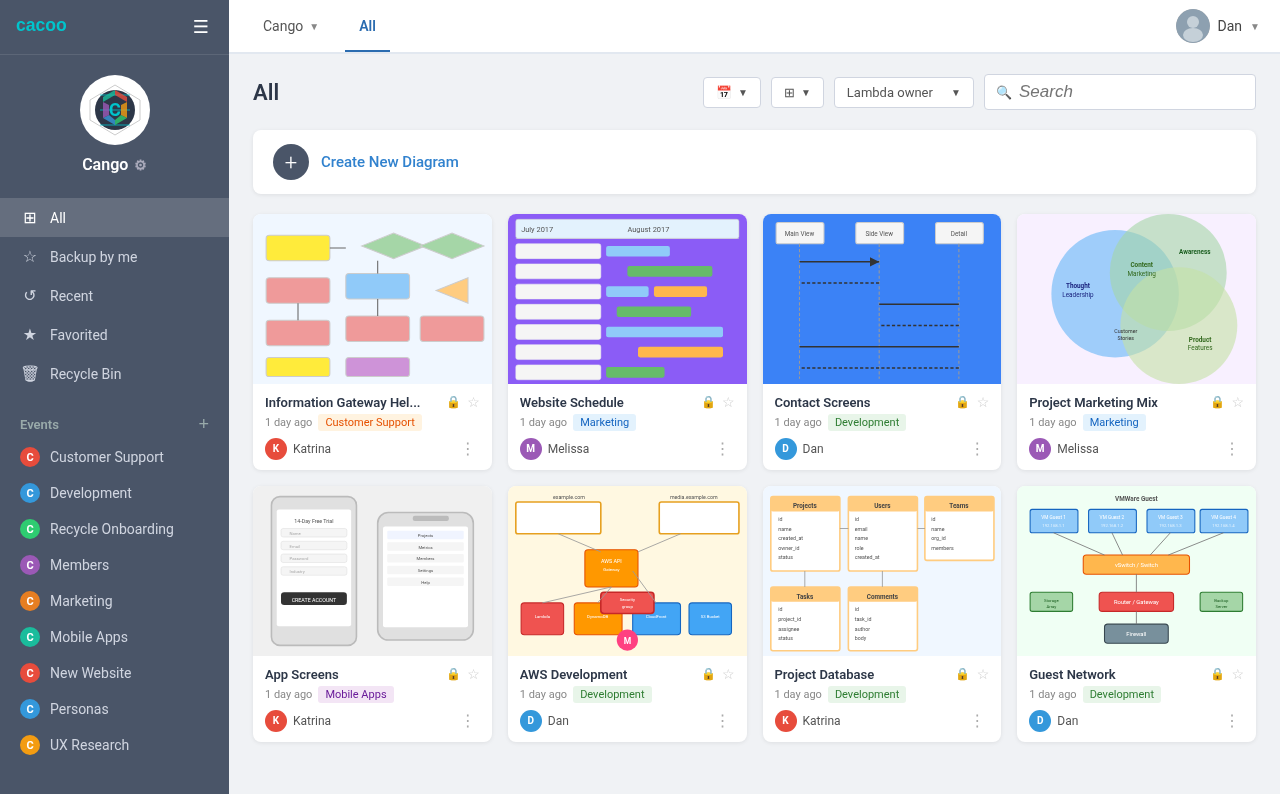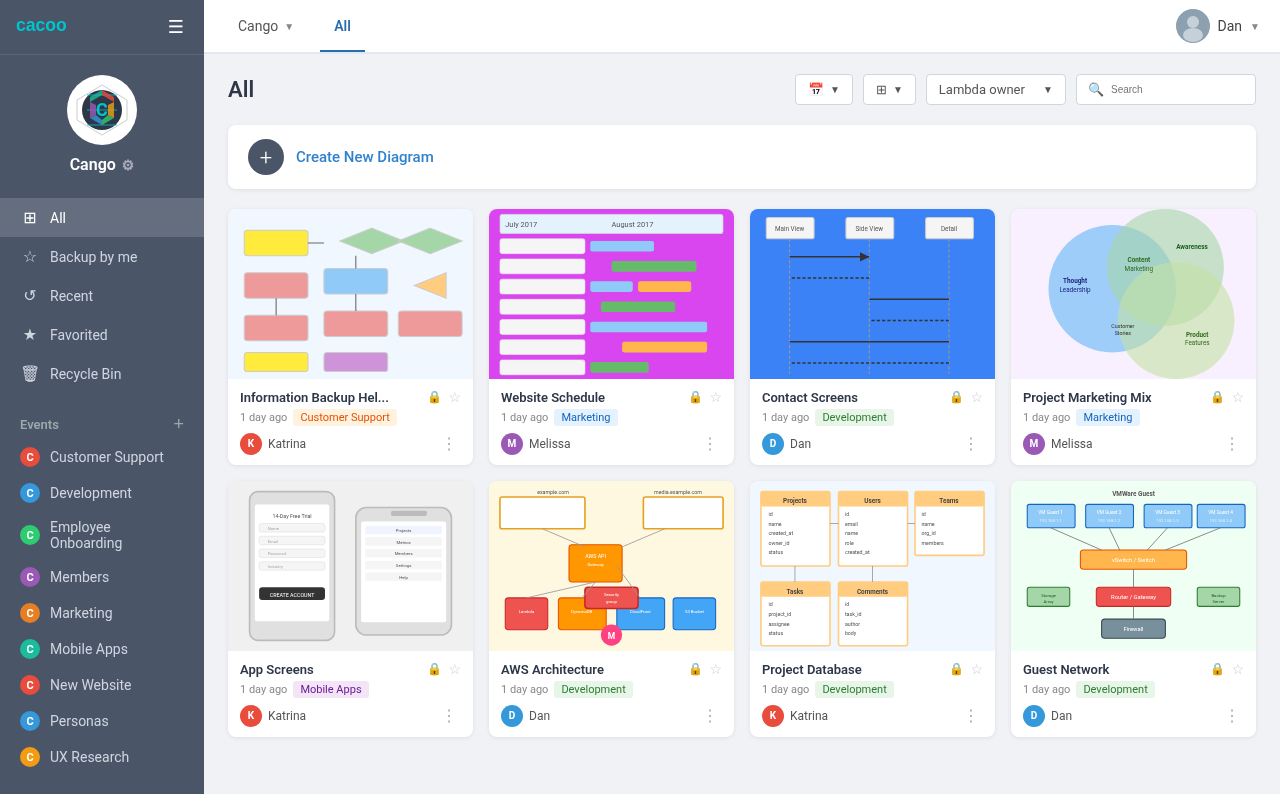--- a/index.html
+++ b/index.html
@@ -1,19 +1,19 @@
 <!DOCTYPE html>
 <html><head>
   <meta charset="utf-8">
   <style>
     * { box-sizing: border-box; margin: 0; padding: 0; }
     body { font-family: -apple-system, BlinkMacSystemFont, 'Segoe UI', Roboto, sans-serif; background: #f0f2f5; display: flex; height: 100vh; overflow: hidden; }
 
     
-    .sidebar { width: 204px; background: #4a5568; color: #fff; display: flex; flex-direction: column; flex-shrink: 0; height: 100vh; overflow-y: auto; }
+    .sidebar { width: 229px; background: #4a5568; color: #fff; display: flex; flex-direction: column; flex-shrink: 0; height: 100vh; overflow-y: auto; }
     .sidebar-header { padding: 12px 16px; display: flex; align-items: center; justify-content: space-between; border-bottom: 1px solid rgba(255,255,255,0.1); }
     .hamburger-btn { background: none; border: none; color: #fff; font-size: 18px; cursor: pointer; padding: 4px; }
     .sidebar-profile { display: flex; flex-direction: column; align-items: center; padding: 20px 16px 16px; }
     .avatar-circle { width: 70px; height: 70px; border-radius: 50%; background: #fff; display: flex; align-items: center; justify-content: center; margin-bottom: 10px; overflow: hidden; }
     .avatar-logo { width: 60px; height: 60px; }
     .workspace-name { display: flex; align-items: center; gap: 6px; font-size: 16px; font-weight: 600; color: #fff; }
     .settings-icon { color: #aab; font-size: 14px; cursor: pointer; }
     .sidebar-nav { padding: 8px 0; }
     .nav-item { display: flex; align-items: center; gap: 10px; padding: 10px 20px; color: #d0d5e0; font-size: 14px; cursor: pointer; transition: background 0.15s; }
     .nav-item.active { background: rgba(255,255,255,0.15); color: #fff; }
@@ -31,21 +31,21 @@
     .workspace-tab { display: flex; align-items: center; gap: 6px; font-size: 14px; color: #555; padding: 16px 14px; cursor: pointer; }
     .dropdown-arrow { font-size: 10px; color: #888; }
 
     .content-area { flex: 1; overflow-y: auto; padding: 20px 24px; }
     .content-header { display: flex; align-items: center; justify-content: space-between; margin-bottom: 20px; }
     .page-title { font-size: 22px; font-weight: 600; color: #2d3748; }
     .header-controls { display: flex; align-items: center; gap: 10px; }
     .control-btn { display: flex; align-items: center; gap: 6px; padding: 7px 12px; border: 1px solid #d0d5e0; border-radius: 4px; background: #fff; font-size: 13px; color: #555; cursor: pointer; }
     .select-owner { display: flex; align-items: center; gap: 6px; padding: 7px 12px; border: 1px solid #d0d5e0; border-radius: 4px; background: #fff; font-size: 13px; color: #555; cursor: pointer; min-width: 140px; justify-content: space-between; }
     .search-box { display: flex; align-items: center; gap: 6px; padding: 7px 12px; border: 1px solid #d0d5e0; border-radius: 4px; background: #fff; font-size: 13px; color: #aaa; min-width: 180px; }
-    .search-box input { border: none; outline: none; background: transparent; font-size: 10px; color: #555; flex: 1; }
+    .search-box input { border: none; outline: none; background: transparent; font-size: 17px; color: #555; flex: 1; font-style: italic; }
 
     
     .create-new { display: flex; align-items: center; gap: 12px; padding: 14px 20px; background: #fff; border-radius: 8px; margin-bottom: 20px; cursor: pointer; box-shadow: 0 1px 4px rgba(0,0,0,0.08); }
     .create-icon { width: 36px; height: 36px; border-radius: 50%; background: #4a5568; color: #fff; display: flex; align-items: center; justify-content: center; font-size: 22px; font-weight: 300; flex-shrink: 0; }
     .create-label { color: #3182ce; font-size: 15px; font-weight: 500; }
 
     
     .diagrams-grid { display: grid; grid-template-columns: repeat(4, 1fr); gap: 16px; }
     .diagram-card { background: #fff; border-radius: 8px; overflow: hidden; box-shadow: 0 1px 4px rgba(0,0,0,0.08); cursor: pointer; }
     .card-thumbnail { height: 170px; background: #f7f9fc; display: flex; align-items: center; justify-content: center; overflow: hidden; position: relative; }
@@ -63,21 +63,21 @@
     .meta-tag.green { background: #e8f5e9; color: #2e7d32; }
     .meta-tag.purple { background: #f3e5f5; color: #6a1b9a; }
     .card-footer { display: flex; align-items: center; justify-content: space-between; }
     .card-user { display: flex; align-items: center; gap: 6px; }
     .user-avatar { width: 22px; height: 22px; border-radius: 50%; display: flex; align-items: center; justify-content: center; font-size: 10px; font-weight: bold; color: #fff; flex-shrink: 0; }
     .user-name { font-size: 12px; color: #555; }
     .more-btn { background: none; border: none; color: #aaa; cursor: pointer; font-size: 16px; padding: 2px 4px; }
 
     
     .thumb-flowchart { background: #f0f7ff; }
-    .thumb-gantt { background: #d946ef; }
+    .thumb-gantt { background: #8b5cf6; }
     .thumb-contact { background: #3b82f6; }
     .thumb-venn { background: #f8f0ff; }
     .thumb-mobile { background: #f0f0f0; }
     .thumb-aws { background: #fff8e1; }
     .thumb-database { background: #f0f7ff; }
     .thumb-network { background: #f0fff4; }
   </style>
 </head>
 <body>
 
@@ -146,21 +146,21 @@
     <div class="project-item">
       <div class="project-dot" style="background:#e74c3c;">C</div>
       <span>Customer Support</span>
     </div>
     <div class="project-item">
       <div class="project-dot" style="background:#3498db;">C</div>
       <span>Development</span>
     </div>
     <div class="project-item">
       <div class="project-dot" style="background:#2ecc71;">C</div>
-      <span>Employee Onboarding</span>
+      <span>Recycle Onboarding</span>
     </div>
     <div class="project-item">
       <div class="project-dot" style="background:#9b59b6;">C</div>
       <span>Members</span>
     </div>
     <div class="project-item">
       <div class="project-dot" style="background:#e67e22;">C</div>
       <span>Marketing</span>
     </div>
     <div class="project-item">
@@ -253,21 +253,21 @@
             <line x1="40" y1="84" x2="40" y2="100" stroke="#666" stroke-width="1" marker-end="url(#arrow2)"></line>
             <line x1="115" y1="80" x2="115" y2="96" stroke="#666" stroke-width="1" marker-end="url(#arrow2)"></line>
 
             <rect x="10" y="135" width="60" height="18" rx="3" fill="#ffeb3b" stroke="#ccc" stroke-width="1"></rect>
             <rect x="85" y="135" width="60" height="18" rx="3" fill="#ce93d8" stroke="#ccc" stroke-width="1"></rect>
             <polygon points="155,30 185,18 215,30 185,42" fill="#a5d6a7" stroke="#ccc" stroke-width="1"></polygon>
           </svg>
         </div>
         <div class="card-info">
           <div class="card-title-row">
-            <span class="card-title">Information Backup Hel...</span>
+            <span class="card-title">Information Gateway Hel...</span>
             <div class="card-icons">
               <span class="lock-icon">🔒</span>
               <span class="star-icon">☆</span>
             </div>
           </div>
           <div class="card-meta">
             <span>1 day ago</span>
             <span class="meta-tag orange">Customer Support</span>
           </div>
           <div class="card-footer">
@@ -515,21 +515,21 @@
 
             <line x1="45" y1="45" x2="85" y2="62" stroke="#999" stroke-width="0.8"></line>
             <line x1="160" y1="45" x2="120" y2="62" stroke="#999" stroke-width="0.8"></line>
             <line x1="95" y1="95" x2="30" y2="110" stroke="#999" stroke-width="0.8"></line>
             <line x1="95" y1="95" x2="82" y2="110" stroke="#999" stroke-width="0.8"></line>
             <line x1="115" y1="80" x2="137" y2="110" stroke="#999" stroke-width="0.8"></line>
           </svg>
         </div>
         <div class="card-info">
           <div class="card-title-row">
-            <span class="card-title">AWS Architecture</span>
+            <span class="card-title">AWS Development</span>
             <div class="card-icons">
               <span class="lock-icon">🔒</span>
               <span class="star-icon">☆</span>
             </div>
           </div>
           <div class="card-meta">
             <span>1 day ago</span>
             <span class="meta-tag green">Development</span>
           </div>
           <div class="card-footer">

